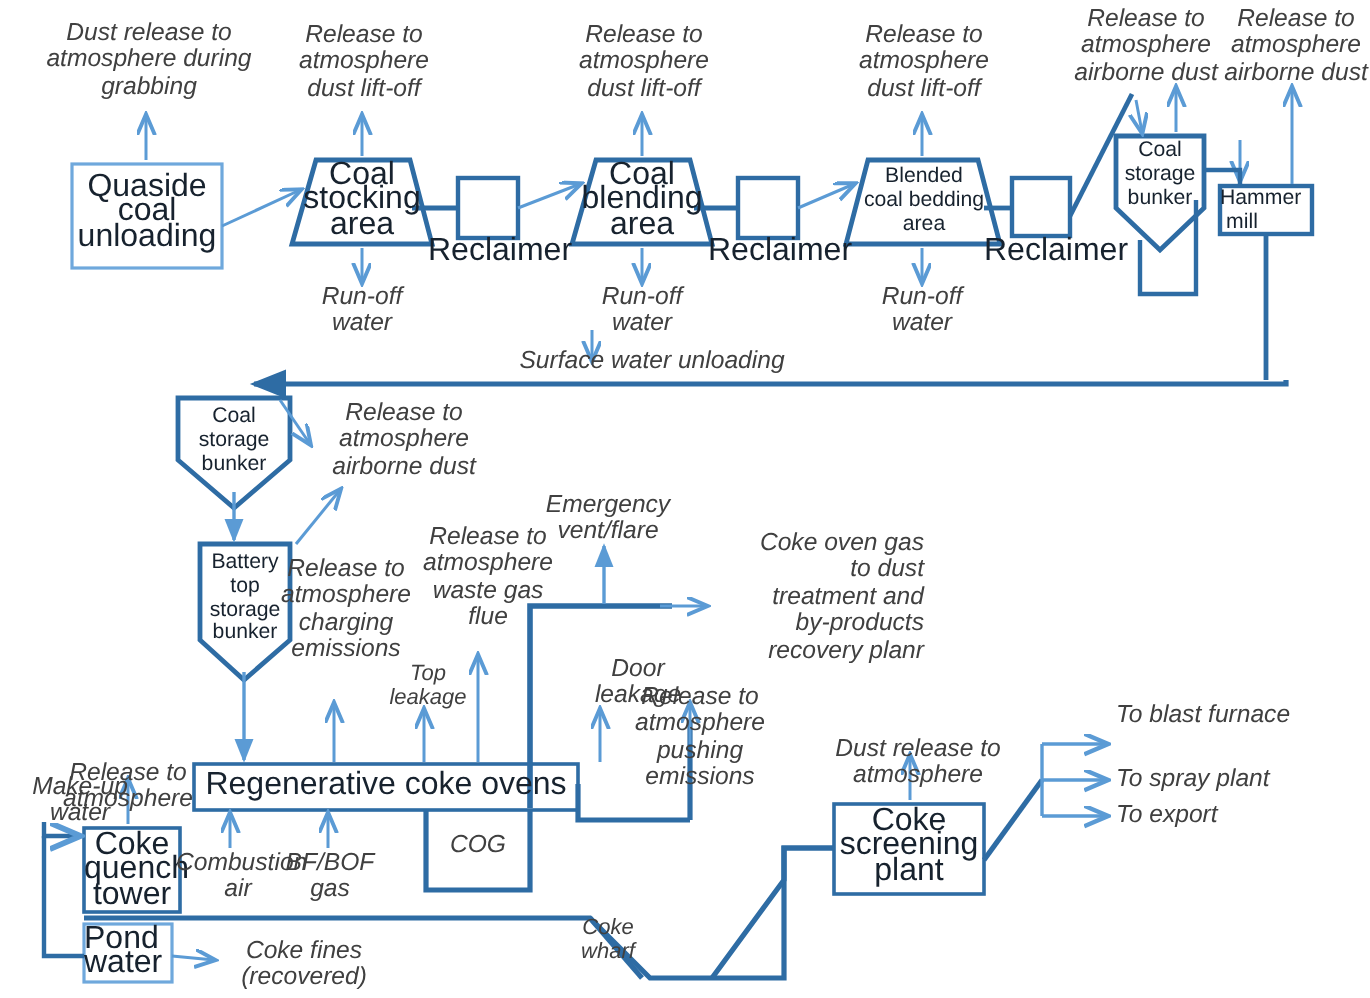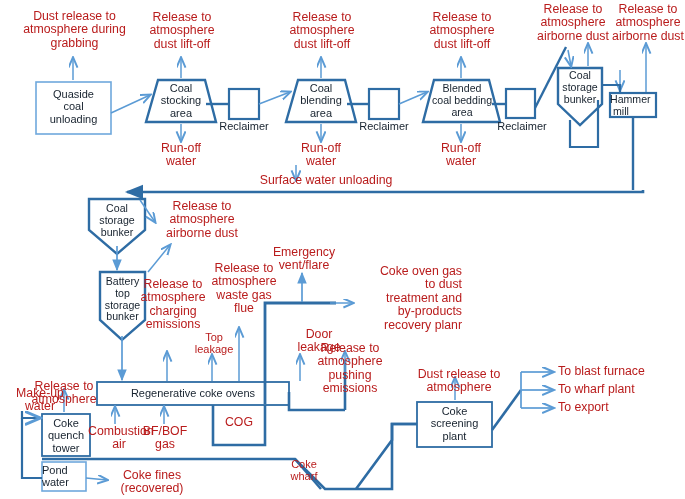--- a/index.html
+++ b/index.html
@@ -1,24 +1,24 @@
 <!DOCTYPE html>
 <html><head>
 <meta charset="utf-8">
 <style>
   html,body{margin:0;padding:0;background:#ffffff;}
   body{width:685px;height:499px;overflow:hidden;
        font-family:"Liberation Sans", sans-serif;}
   #diagram-root{position:relative;width:685px;height:499px;}
   svg#flow{position:absolute;left:0;top:0;width:685px;height:499px;}
-  .lbl{position:absolute;color:#b91c1c;font-size:12.3px;line-height:13.4px;
-       text-align:center;font-family:"Liberation Sans", sans-serif;}
+  .lbl{position:absolute;color:#404040;font-size:12.3px;line-height:13.4px;
+       text-align:center;font-family:"Liberation Sans", sans-serif;font-style:italic;}
   .lbl.small{font-size:11px;line-height:12.2px;}
   .lbl.left{text-align:left;}
-  .node-txt{position:absolute;color:#17222e;font-size:11px;line-height:12.4px;
+  .node-txt{position:absolute;color:#17222e;font-size:16px;line-height:12.4px;
             text-align:center;font-family:"Liberation Sans", sans-serif;}
   .node-txt.lite{font-size:10.6px;line-height:11.8px;}
 </style>
 </head>
 <body>
 
 <div id="diagram-root">
 
 <svg id="flow" viewBox="0 0 685 499">
   <defs>
@@ -189,17 +189,17 @@
 <div class="lbl" style="left:404px;top:368px;width:110px;"><span>Dust release to<br>atmosphere</span></div>
 
 <div class="lbl" style="left:0px;top:387px;width:48px;padding-left:16px;"><span>Make-up<br>water</span></div>
 <div class="lbl" style="left:24px;top:380px;width:80px;"><span>Release to<br>atmosphere</span></div>
 <div class="lbl" style="left:88px;top:425px;width:62px;text-align:center;"><span>Combustion<br>air</span></div>
 <div class="lbl" style="left:141px;top:425px;width:48px;"><span>BF/BOF<br>gas</span></div>
 <div class="lbl" style="left:218px;top:416px;width:42px;"><span>COG</span></div>
 <div class="lbl" style="left:106px;top:469px;width:92px;"><span>Coke fines<br>(recovered)</span></div>
 <div class="lbl small" style="left:283px;top:458px;width:42px;"><span>Coke<br>wharf</span></div>
 
-<div class="lbl left" style="left:558px;top:365px;width:120px;"><span>To blast furnace</span></div>
-<div class="lbl left" style="left:558px;top:383px;width:120px;"><span>To wharf plant</span></div>
+<div class="lbl left" style="left:558px;top:351px;width:120px;"><span>To blast furnace</span></div>
+<div class="lbl left" style="left:558px;top:383px;width:120px;"><span>To spray plant</span></div>
 <div class="lbl left" style="left:558px;top:401px;width:120px;"><span>To export</span></div>
 
 </div>
 
 </body></html>

